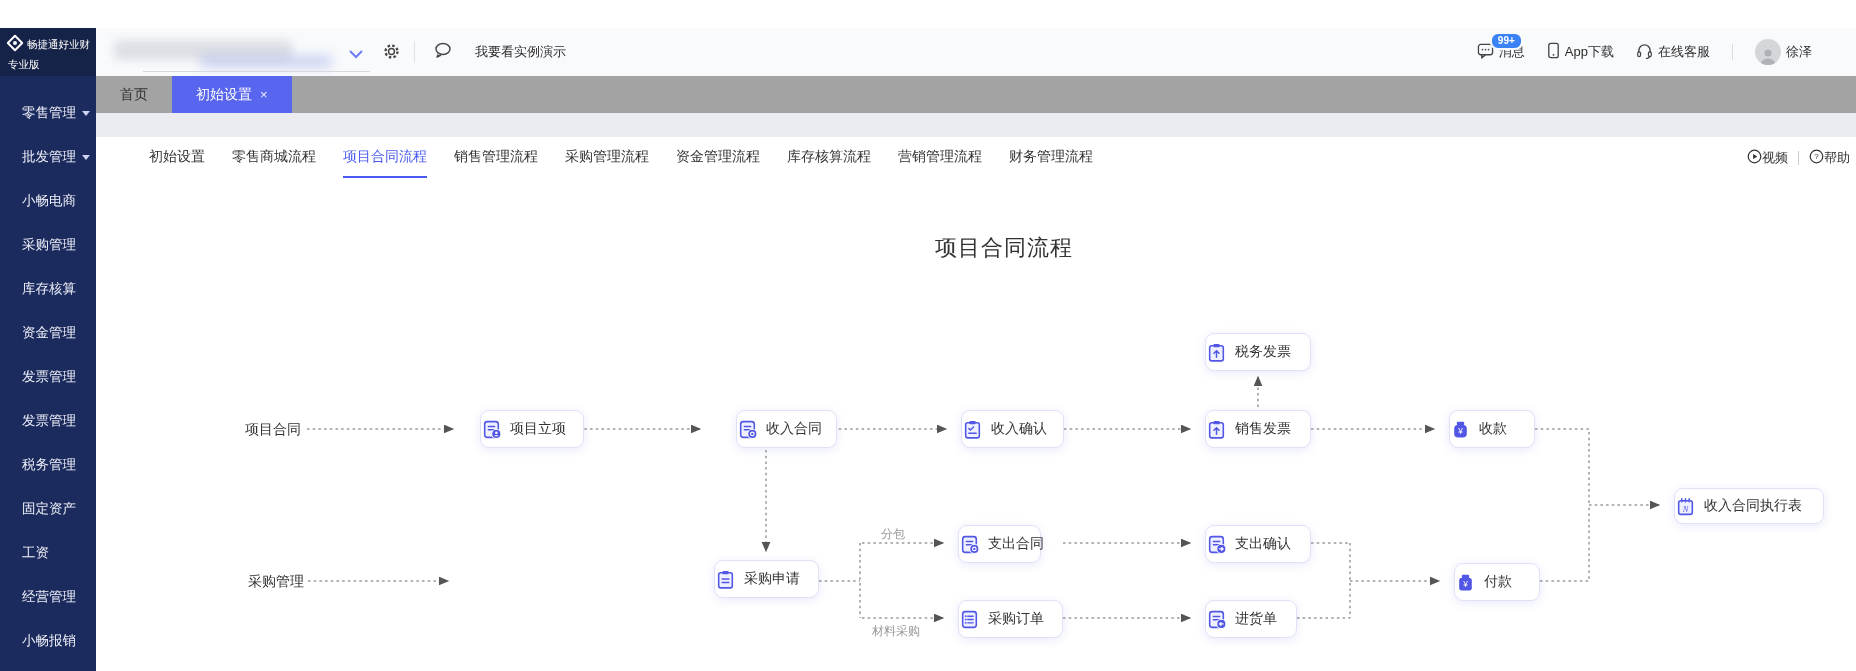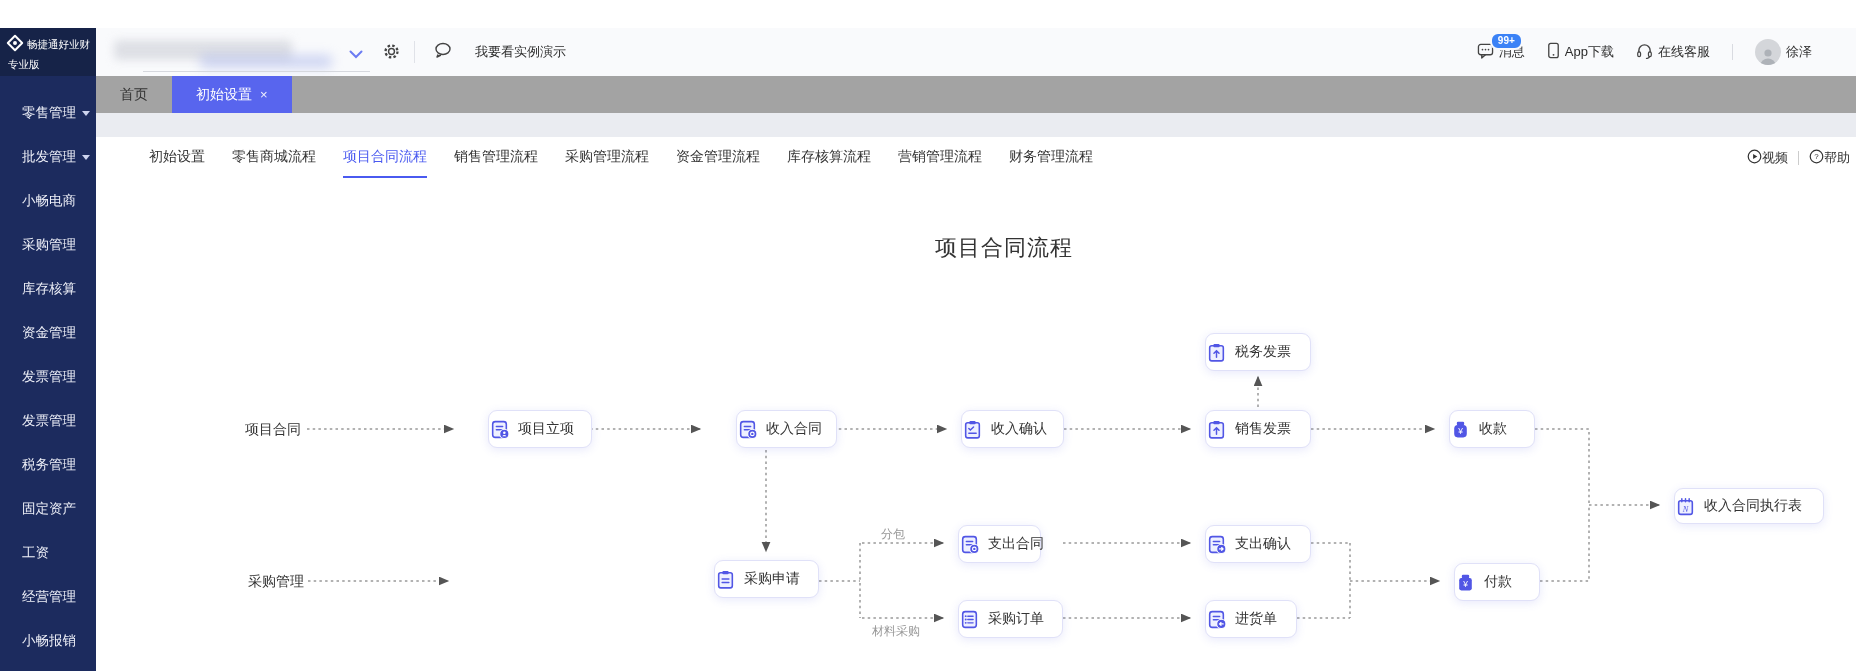--- a/index.html
+++ b/index.html
@@ -273,21 +273,21 @@
         <path d="M1493 368 H1563" marker-end="url(#arr)"></path>
       </g>
     </svg>
 
     <span class="row-label" style="left:149px; top:284px;">项目合同</span>
     <span class="row-label" style="left:152px; top:436px;">采购管理</span>
     <span class="branch-label" style="left:785px; top:389px;">分包</span>
     <span class="branch-label" style="left:776px; top:486px;">材料采购</span>
 
     <div id="nodes-layer">
-        <div class="flow-node" style="left: 392px; top: 273px; width: 104px; height: 38px; gap: 8px;">
+        <div class="flow-node" style="left: 384px; top: 273px; width: 104px; height: 38px; gap: 8px;">
           <span style="display: flex;">
             <svg width="21" height="21" viewBox="0 0 20 20">
               <rect x="3.5" y="2.5" width="13" height="15" rx="2.5" fill="#eef0ff" stroke="#5156e5" stroke-width="1.5"></rect>
               <path d="M7 7.2 h6 M7 10.2 h6" stroke="#5156e5" stroke-width="1.4" stroke-linecap="round"></path>
               <circle cx="14.6" cy="14.2" r="4.4" fill="#5156e5" stroke="#fff" stroke-width="1"></circle>
               <circle cx="14.6" cy="13" r="1.2" fill="#fff"></circle>
               <path d="M12.7 16.4 a2 1.6 0 0 1 3.8 0" fill="#fff"></path>
             </svg>
           </span>
           <span class="nlabel">项目立项</span>

